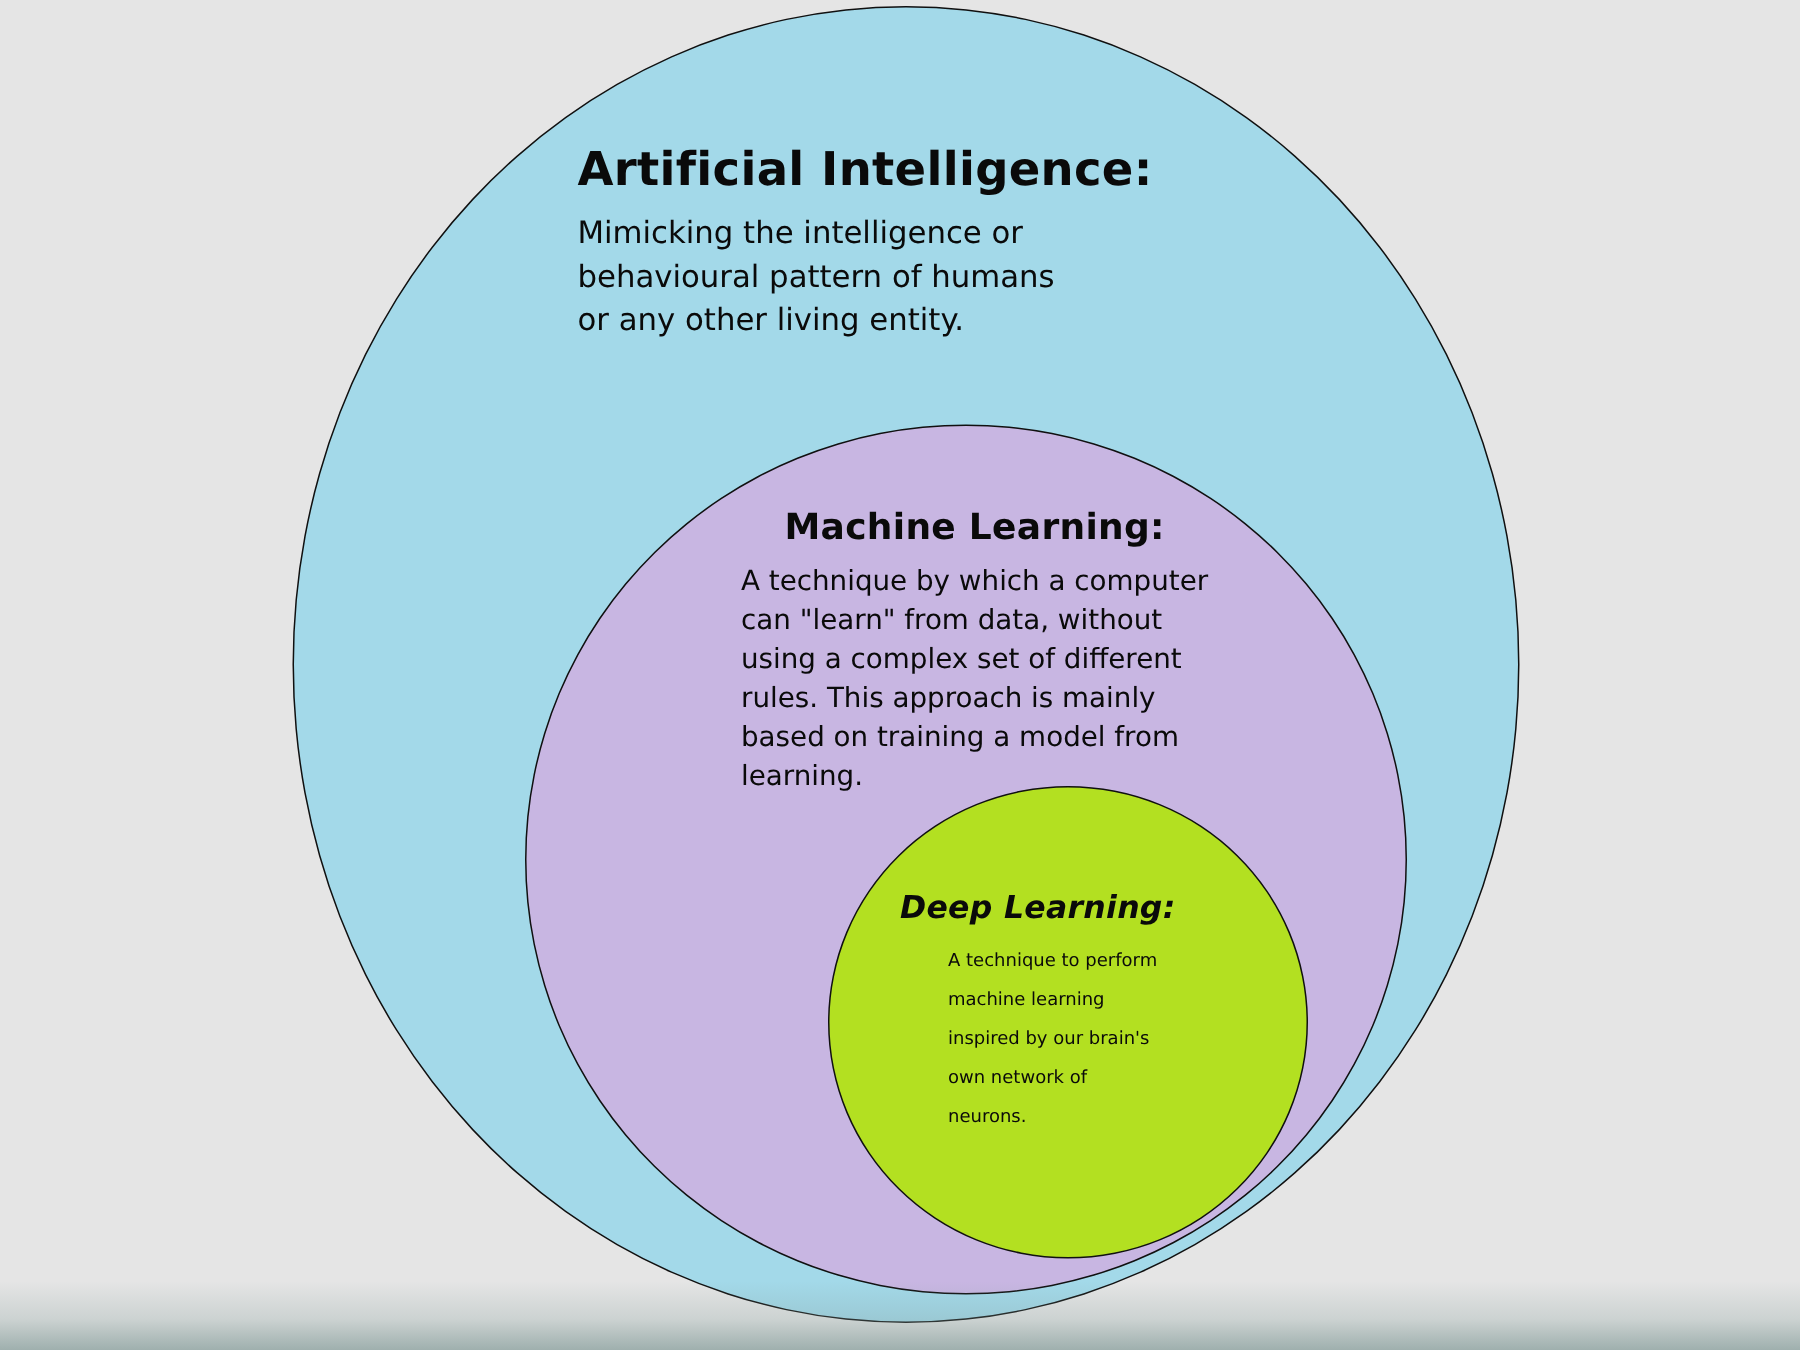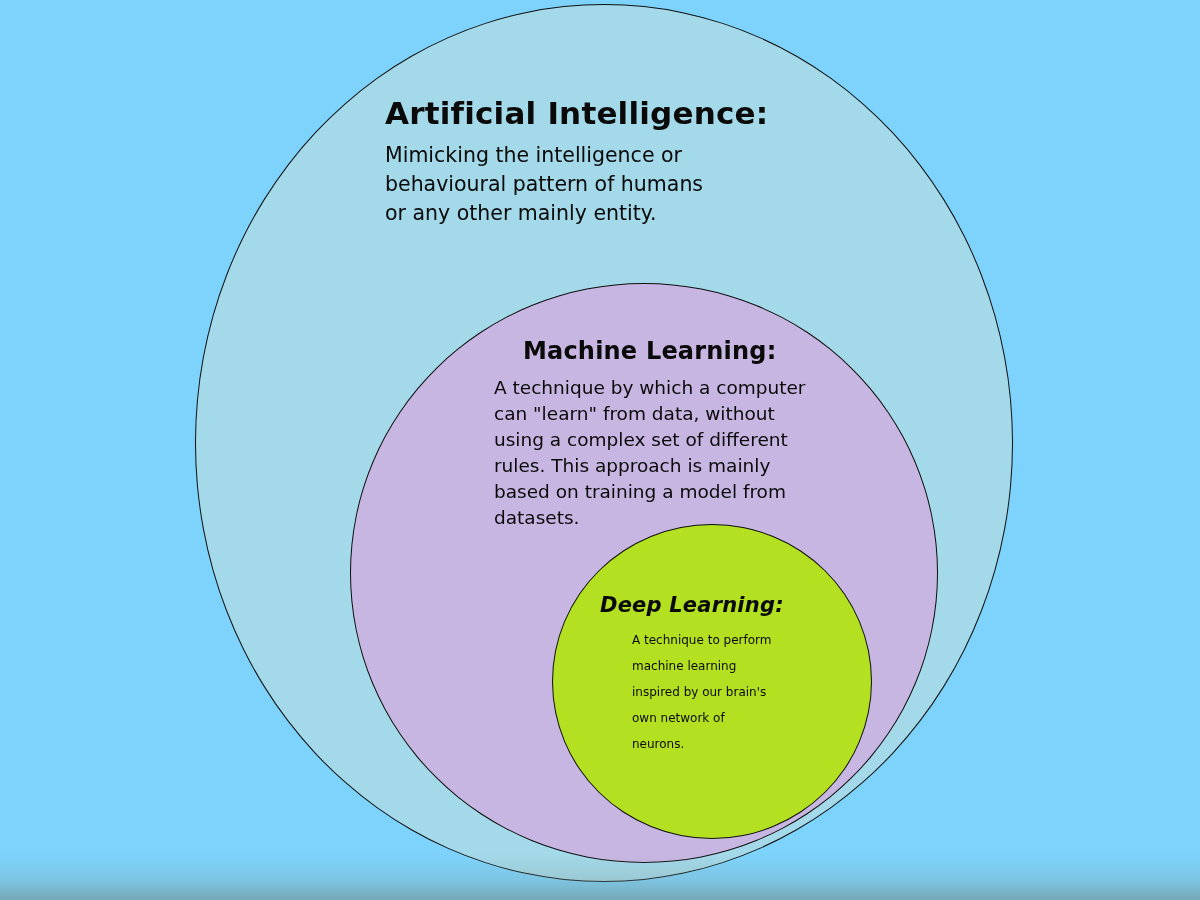--- a/index.html
+++ b/index.html
@@ -76,43 +76,43 @@
       rgba(130, 156, 152, 0) 0%,
       rgba(130, 156, 152, 0.25) 55%,
       rgba(112, 140, 137, 0.6) 100%
     );
     pointer-events: none;
   }
 </style>
 </head>
 <body>
 
-<div class="canvas" style="background-color: #7dd3fc;">
+<div class="canvas" style="background-color: #e5e5e5;">
 
   <div class="circle ai" style="background-color: rgb(163, 217, 233);"></div>
 
   <div class="circle ml" style="background-color: rgb(200, 182, 226);"></div>
 
   <div class="circle dl" style="background-color: rgb(179, 224, 33);"></div>
 
   <div class="label ai-label">
     <h1 class="title">Artificial Intelligence:</h1>
     <p class="desc">Mimicking the intelligence or
 behavioural pattern of humans
-or any other mainly entity.</p>
+or any other living entity.</p>
   </div>
 
   <div class="label ml-label">
     <h2 class="title">Machine Learning:</h2>
     <p class="desc">A technique by which a computer
 can "learn" from data, without
 using a complex set of different
 rules. This approach is mainly
 based on training a model from
-datasets.</p>
+learning.</p>
   </div>
 
   <div class="label dl-label">
     <h3 class="title">Deep Learning:</h3>
     <p class="desc">A technique to perform
 machine learning
 inspired by our brain's
 own network of
 neurons.</p>
   </div>

